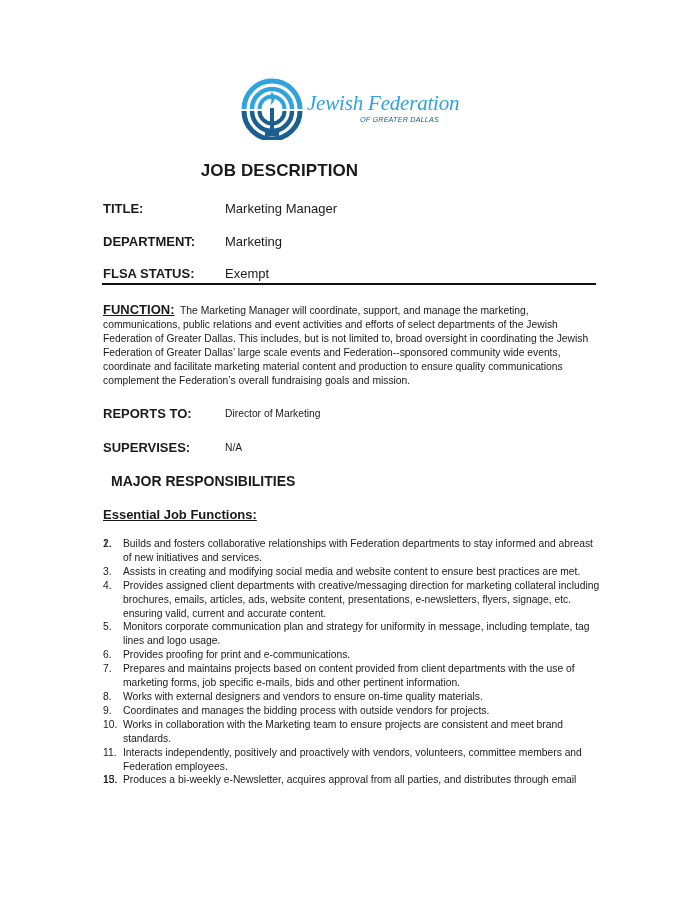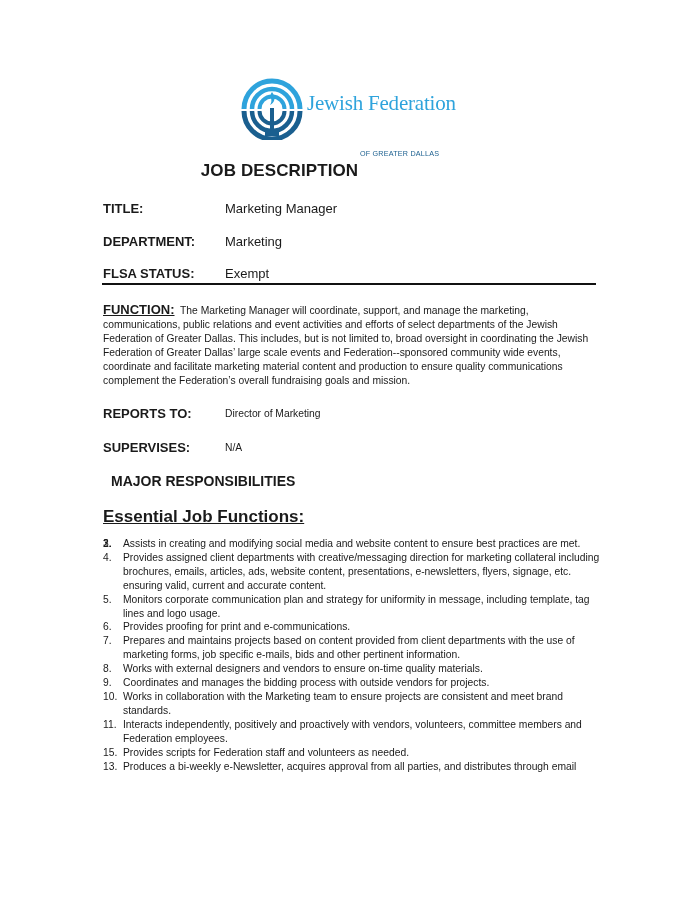--- a/index.html
+++ b/index.html
@@ -1,45 +1,45 @@
 <!DOCTYPE html>
 <html><head>
 <meta charset="utf-8">
 <style>
   html, body { margin: 0; padding: 0; background: #ffffff; }
   body { width: 696px; height: 900px; position: relative; overflow: hidden;
          font-family: "Liberation Sans", sans-serif; color: #1a1a1a; }
   .page { position: absolute; left: 0; top: 0; width: 696px; height: 900px; background: #fff; }
 
-  .logo { position: absolute; left: 241px; top: 78px; width: 220px; height: 64px; }
+  .logo { position: absolute; left: 241px; top: 78px; width: 220px; height: 64px; font-style: italic; }
   .logo svg { position: absolute; left: 0; top: 0; }
   .logo-name { position: absolute; left: 66px; top: 13px; font-family: "Liberation Serif", serif;
                font-size: 21px; color: #2ea3dc; white-space: nowrap; letter-spacing: -0.2px; }
   .logo-sub { position: absolute; left: 119px; top: 37px; font-family: "Liberation Sans", sans-serif;
-              font-size: 7.2px; color: #1a5f8f; white-space: nowrap; letter-spacing: 0.2px; margin-top: 34px; }
+              font-size: 7.2px; color: #1a5f8f; white-space: nowrap; letter-spacing: 0.2px; }
 
   .doc-title { position: absolute; left: 0; width: 559px; top: 161px; text-align: center;
                font-weight: bold; font-size: 17px; letter-spacing: 0.1px; }
 
   .kv-row { position: absolute; left: 103px; font-size: 13px; white-space: nowrap; }
   .kv-key { position: absolute; left: 0; font-weight: bold; }
   .kv-val { position: absolute; left: 122px; }
 
   .rule { position: absolute; left: 102px; top: 283px; width: 494px; height: 2px; background: #111; }
 
   .function { position: absolute; left: 103px; top: 303px; width: 500px; font-size: 10.3px;
               line-height: 13.9px; }
   .function .fn-label { font-weight: bold; font-size: 13px; text-decoration: underline; }
 
   .meta-row { position: absolute; left: 103px; font-size: 13px; white-space: nowrap; }
   .meta-key { position: absolute; left: 0; font-weight: bold; }
   .meta-val { position: absolute; left: 122px; font-size: 10.3px; top: 2px; }
 
   .section-heading { position: absolute; left: 111px; font-weight: bold; font-size: 14px; white-space: nowrap; }
-  .sub-heading { position: absolute; left: 103px; font-weight: bold; font-size: 17px;
+  .sub-heading { position: absolute; left: 103px; font-weight: bold; font-size: 13px;
                  text-decoration: underline; white-space: nowrap; }
 
   .resp-list { position: absolute; left: 103px; top: 537px; width: 500px; margin: 0; padding: 0;
                list-style: none; font-size: 10.3px; line-height: 13.9px; }
   .resp-item { position: relative; padding-left: 20px; }
   .resp-num { position: absolute; left: 0; top: 0; }
 </style>
 </head>
 <body>
 
@@ -93,27 +93,27 @@
   <div class="meta-row" style="top:440px;">
     <span class="meta-key">SUPERVISES:</span>
     <span class="meta-val">N/A</span>
   </div>
 
   <div class="section-heading" style="top:473px;">MAJOR RESPONSIBILITIES</div>
   <div class="sub-heading" style="top:507px;">Essential Job Functions:</div>
 
   <ol class="resp-list">
     <li class="resp-item"><span class="resp-num">1.</span></li>
-    <li class="resp-item"><span class="resp-num">2.</span></li>
+    <li class="resp-item"><span class="resp-num">2.</span><span>Builds and fosters collaborative relationships with Federation departments to stay informed and abreast of new initiatives and services.</span></li>
     <li class="resp-item"><span class="resp-num">3.</span><span>Assists in creating and modifying social media and website content to ensure best practices are met.</span></li>
     <li class="resp-item"><span class="resp-num">4.</span><span>Provides assigned client departments with creative/messaging direction for marketing collateral including brochures, emails, articles, ads, website content, presentations, e-newsletters, flyers, signage, etc. ensuring valid, current and accurate content.</span></li>
     <li class="resp-item"><span class="resp-num">5.</span><span>Monitors corporate communication plan and strategy for uniformity in message, including template, tag lines and logo usage.</span></li>
     <li class="resp-item"><span class="resp-num">6.</span><span>Provides proofing for print and e-communications.</span></li>
     <li class="resp-item"><span class="resp-num">7.</span><span>Prepares and maintains projects based on content provided from client departments with the use of marketing forms, job specific e-mails, bids and other pertinent information.</span></li>
     <li class="resp-item"><span class="resp-num">8.</span><span>Works with external designers and vendors to ensure on-time quality materials.</span></li>
     <li class="resp-item"><span class="resp-num">9.</span><span>Coordinates and manages the bidding process with outside vendors for projects.</span></li>
     <li class="resp-item"><span class="resp-num">10.</span><span>Works in collaboration with the Marketing team to ensure projects are consistent and meet brand standards.</span></li>
     <li class="resp-item"><span class="resp-num">11.</span><span>Interacts independently, positively and proactively with vendors, volunteers, committee members and Federation employees.</span></li>
-    <li class="resp-item"><span class="resp-num">15.</span><span>Provides scripts for Federation staff and volunteers as needed.</span></li>
+    <li class="resp-item"><span class="resp-num">15.</span></li>
     <li class="resp-item"><span class="resp-num">13.</span><span>Produces a bi-weekly e-Newsletter, acquires approval from all parties, and distributes through email</span></li>
   </ol>
 
 </div>
 
 </body></html>

